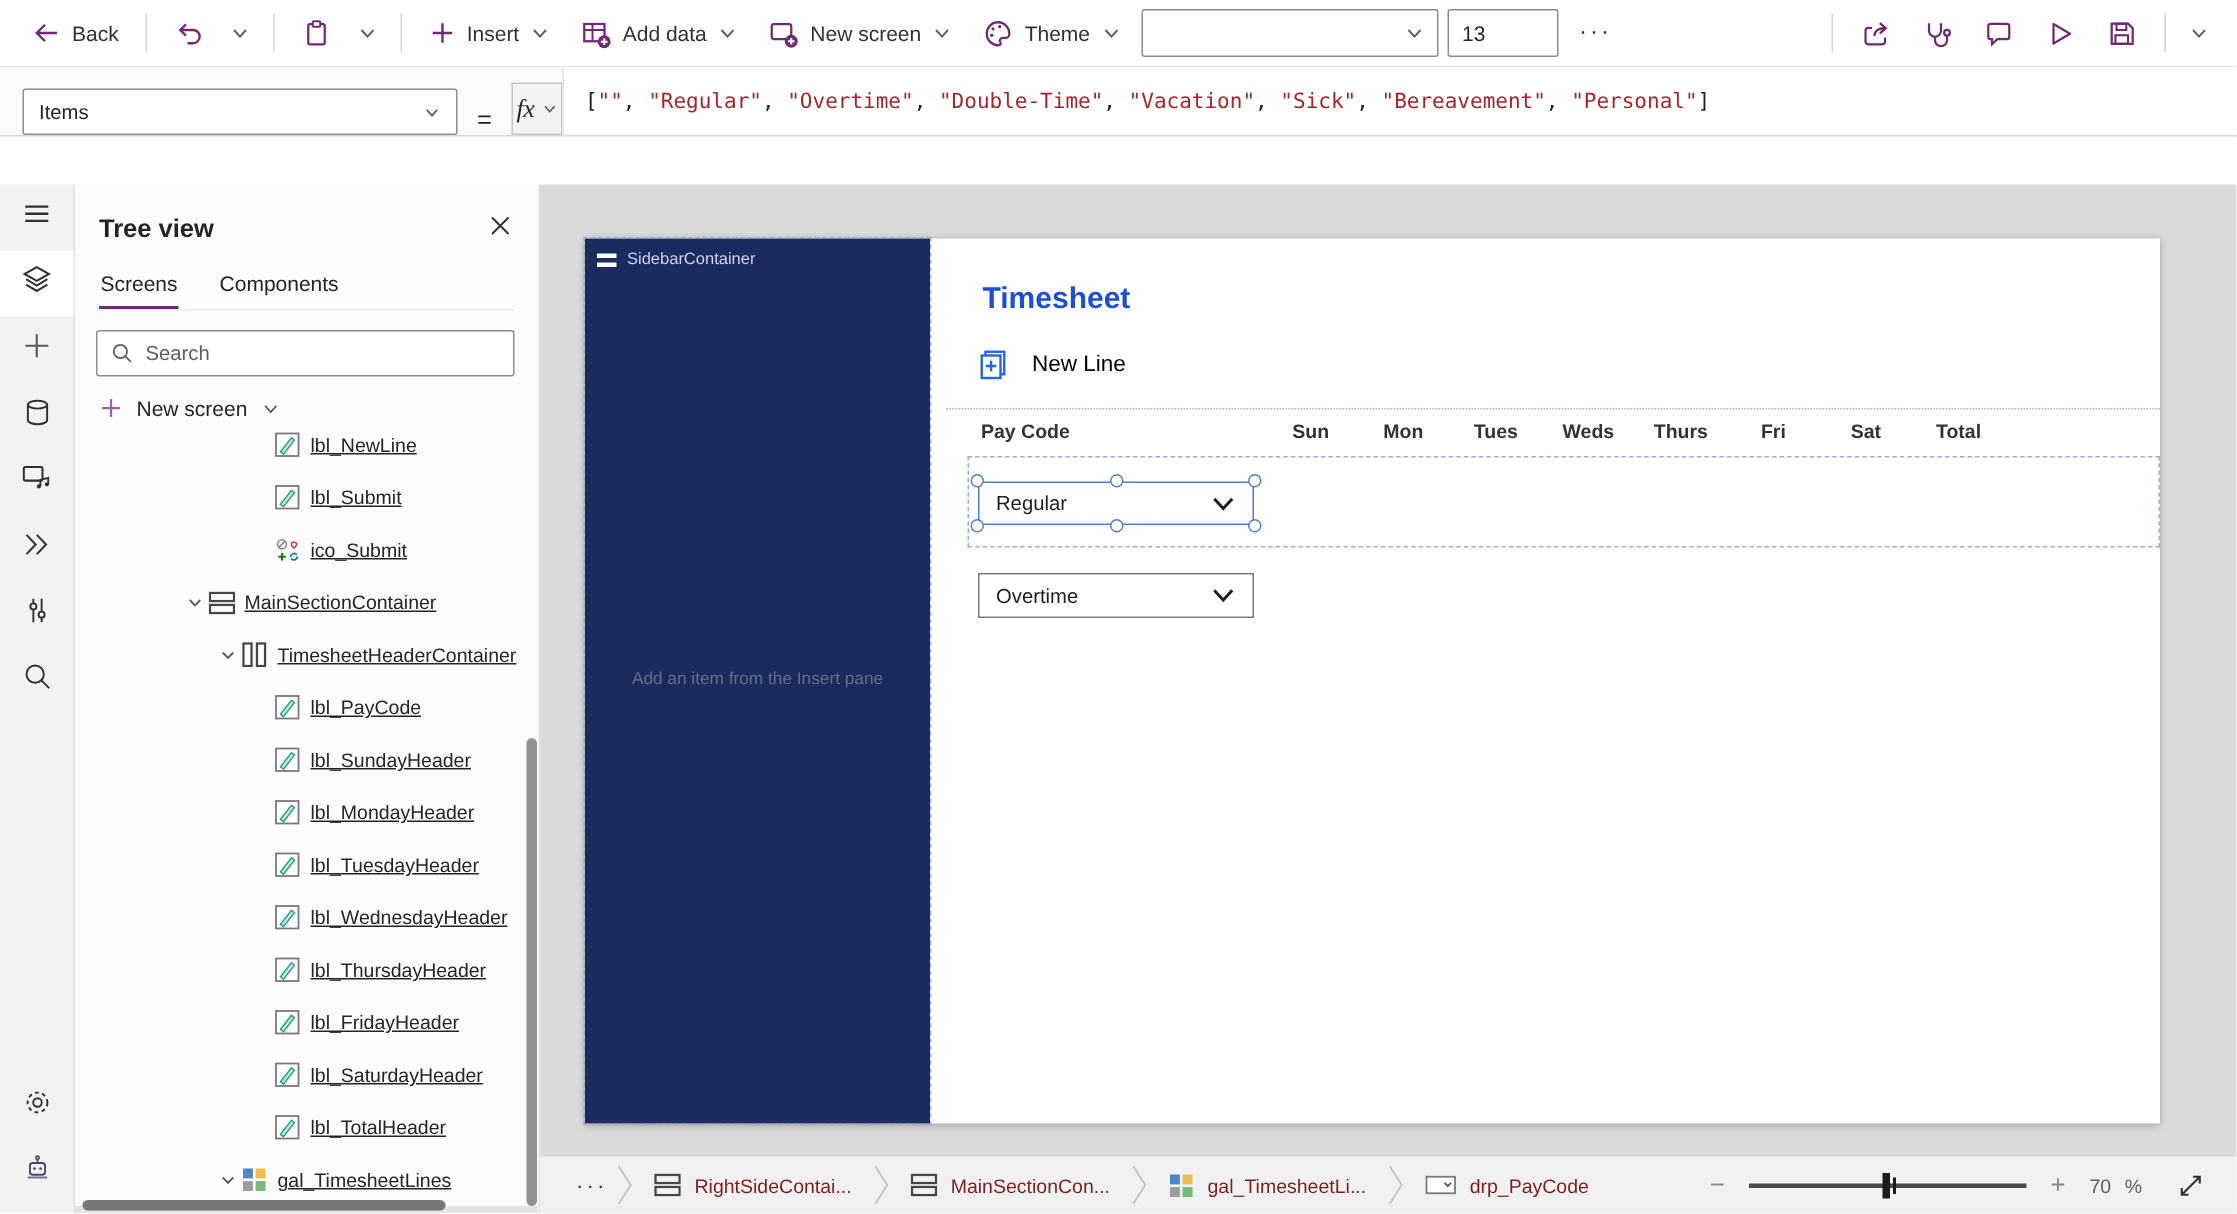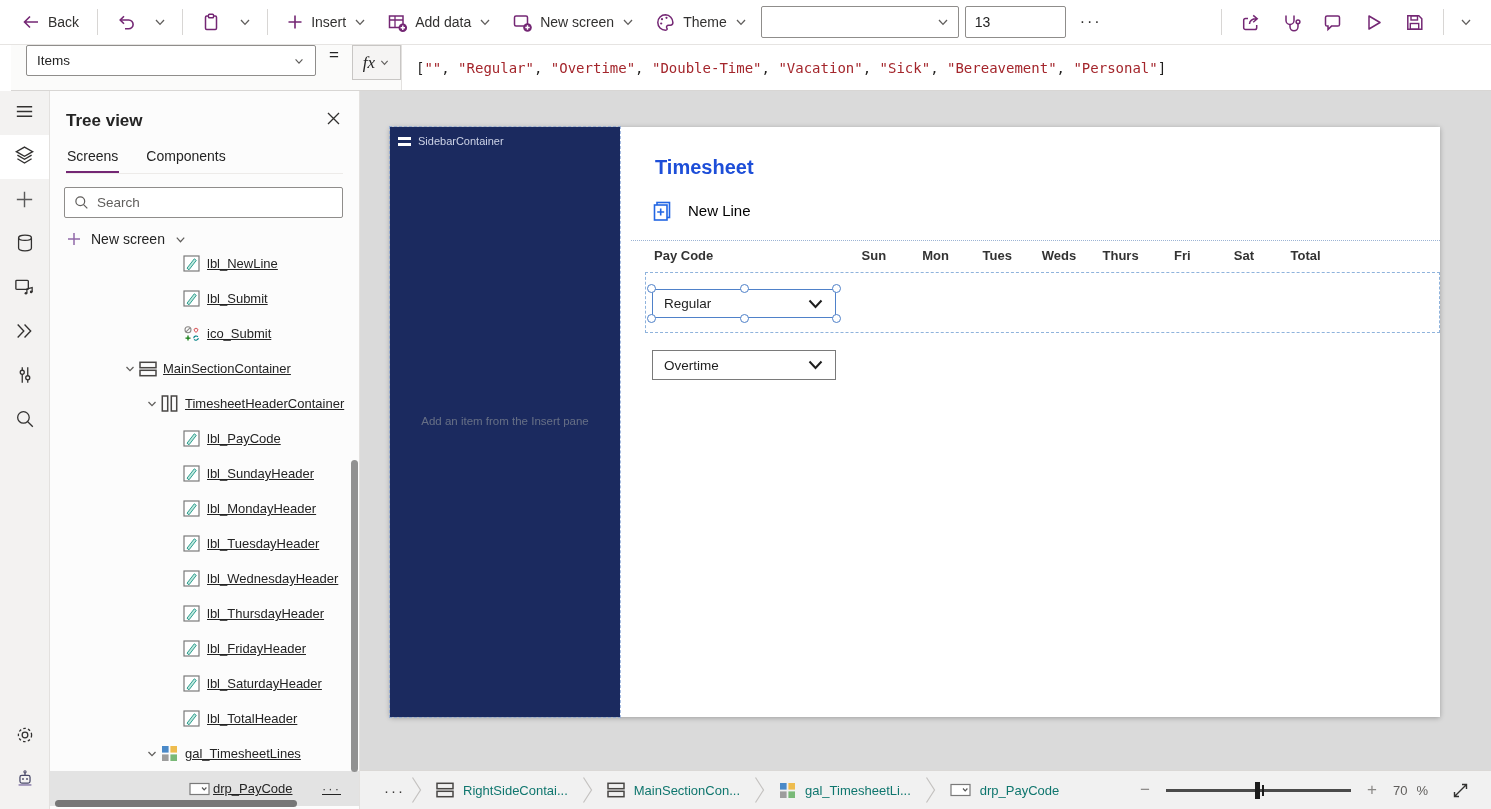--- a/index.html
+++ b/index.html
@@ -11,42 +11,42 @@
   .toolbar { height:45px; background:#fff; border-bottom:1px solid #e6e4e2;
     display:flex; align-items:center; justify-content:space-between; padding:0 14px 0 14px; flex:none; }
   .tb-group { display:flex; align-items:center; gap:6px; }
   .tb-item { display:flex; align-items:center; gap:7px; padding:5px 7px; border-radius:3px; cursor:pointer;
     font-size:14px; color:#323130; white-space:nowrap; }
   .tb-item svg { display:block; }
   .tb-sep { width:1px; height:26px; background:#d8d6d4; margin:0 5px; }
   .tb-chev { display:flex; align-items:center; padding:5px 4px; cursor:pointer; }
   .font-dd { width:198px; height:32px; border:1px solid #8f8d8b; border-radius:2px; background:#fff;
     display:flex; align-items:center; justify-content:flex-end; padding:0 8px; }
-  .size-input { width:101px; height:32px; border:1px solid #8f8d8b; border-radius:2px; background:#fff;
+  .size-input { width:74px; height:32px; border:1px solid #8f8d8b; border-radius:2px; background:#fff;
     font-size:14px; padding:0 9px; font-family:inherit; color:#242424; }
   .overflow-btn { font-size:16px; letter-spacing:2px; color:#323130; padding:2px 8px; cursor:pointer; }
 
   
   .formula-bar { height:46px; background:#fbfbfa; border-bottom:1px solid #d8d6d4;
-    display:flex; align-items:flex-start; flex:none;margin-left:11px; }
+    display:flex; align-items:flex-end; flex:none; }
   .prop-select { width:290px; height:31px; margin-left:15px; border:1px solid #8f8d8b; border-radius:2px;
     background:#fff; display:flex; align-items:center; justify-content:space-between; padding:0 10px;
     font-size:13.5px; color:#242424; cursor:pointer; }
   .equals { margin:0 13px; font-size:17px; color:#242424; }
-  .fx-btn { width:49px; height:35px; border:1px solid #c8c6c4; background:#f5f4f3; display:flex;
+  .fx-btn { width:34px; height:35px; border:1px solid #c8c6c4; background:#f5f4f3; display:flex;
     align-items:center; justify-content:center; gap:4px; cursor:pointer; }
   .fx-label { font-family:"Liberation Serif","DejaVu Serif",serif; font-style:italic; font-size:17px; color:#242424; }
   .formula-input { flex:1; height:100%; background:#fff; border-left:1px solid #e3e1df;
     display:flex; align-items:center; padding-left:14px;
     font-family:"DejaVu Sans Mono","Liberation Mono",monospace; font-size:14px; white-space:pre; overflow:hidden; }
   .tok-plain { color:#201f1e; }
   .tok-string { color:#a4262c; }
 
   
-  .main { flex:1; display:flex; min-height:0; }
+  .main { flex:1; display:flex; min-height:0;margin-top:32px; }
 
   .rail { width:50px; background:#f3f2f1; border-right:1px solid #e3e1df; display:flex; flex-direction:column;
     align-items:stretch; flex:none; }
   .rail-spacer { flex:1; }
   .rail-item { height:44px; display:flex; align-items:center; justify-content:center; cursor:pointer; }
   .rail-item.active { background:#fff; }
 
   .tree-panel { width:310px; background:#fcfcfc; border-right:1px solid #e3e1df; position:relative;
     display:flex; flex-direction:column; flex:none; overflow:hidden; }
   .tree-head { display:flex; align-items:center; justify-content:space-between; padding:18px 16px 0 16px; }
@@ -103,21 +103,21 @@
   .dd-plain { left:32px; top:223px; height:30px; border:1px solid #7a7a7a; }
   .handle { position:absolute; width:9px; height:9px; border-radius:50%; background:#fff;
     border:1.5px solid #4f81c9; }
   .h-tl { left:-6px; top:-6px; } .h-tm { left:calc(50% - 4.5px); top:-6px; } .h-tr { right:-6px; top:-6px; }
   .h-bl { left:-6px; bottom:-6px; } .h-bm { left:calc(50% - 4.5px); bottom:-6px; } .h-br { right:-6px; bottom:-6px; }
 
   
   .status-bar { height:39px; background:#f1f1f1; border-top:1px solid #dad8d6; display:flex; align-items:center;
     padding:0 22px 0 24px; flex:none; }
   .crumbs { display:flex; align-items:center; height:100%; }
-  .crumb { display:flex; align-items:center; gap:9px; font-size:13px; color:#0f766e; padding:0 14px; height:100%;
+  .crumb { display:flex; align-items:center; gap:9px; font-size:13px; color:#7f1d1d; padding:0 14px; height:100%;
     cursor:pointer; white-space:nowrap; }
   .crumb-sep { display:flex; align-items:center; height:100%; }
   .crumb-overflow { font-size:15px; letter-spacing:2px; color:#3b3a39; cursor:pointer; padding-right:6px; }
   .sb-spacer { flex:1; }
   .zoom-ctrl { display:flex; align-items:center; gap:14px; }
   .zoom-minus,.zoom-plus { font-size:17px; color:#8a8886; cursor:pointer; width:14px; text-align:center; }
   .zoom-track { width:185px; height:3px; background:#4a4a4a; position:relative; cursor:pointer; }
   .zoom-thumb { position:absolute; left:48%; top:-7px; width:5px; height:17px; background:#1b1b1b; }
   .zoom-tick { position:absolute; left:calc(48% + 7px); top:-4px; width:2px; height:11px; background:#1b1b1b; }
   .zoom-value { font-size:13px; color:#605e5c; display:flex; gap:9px; }

